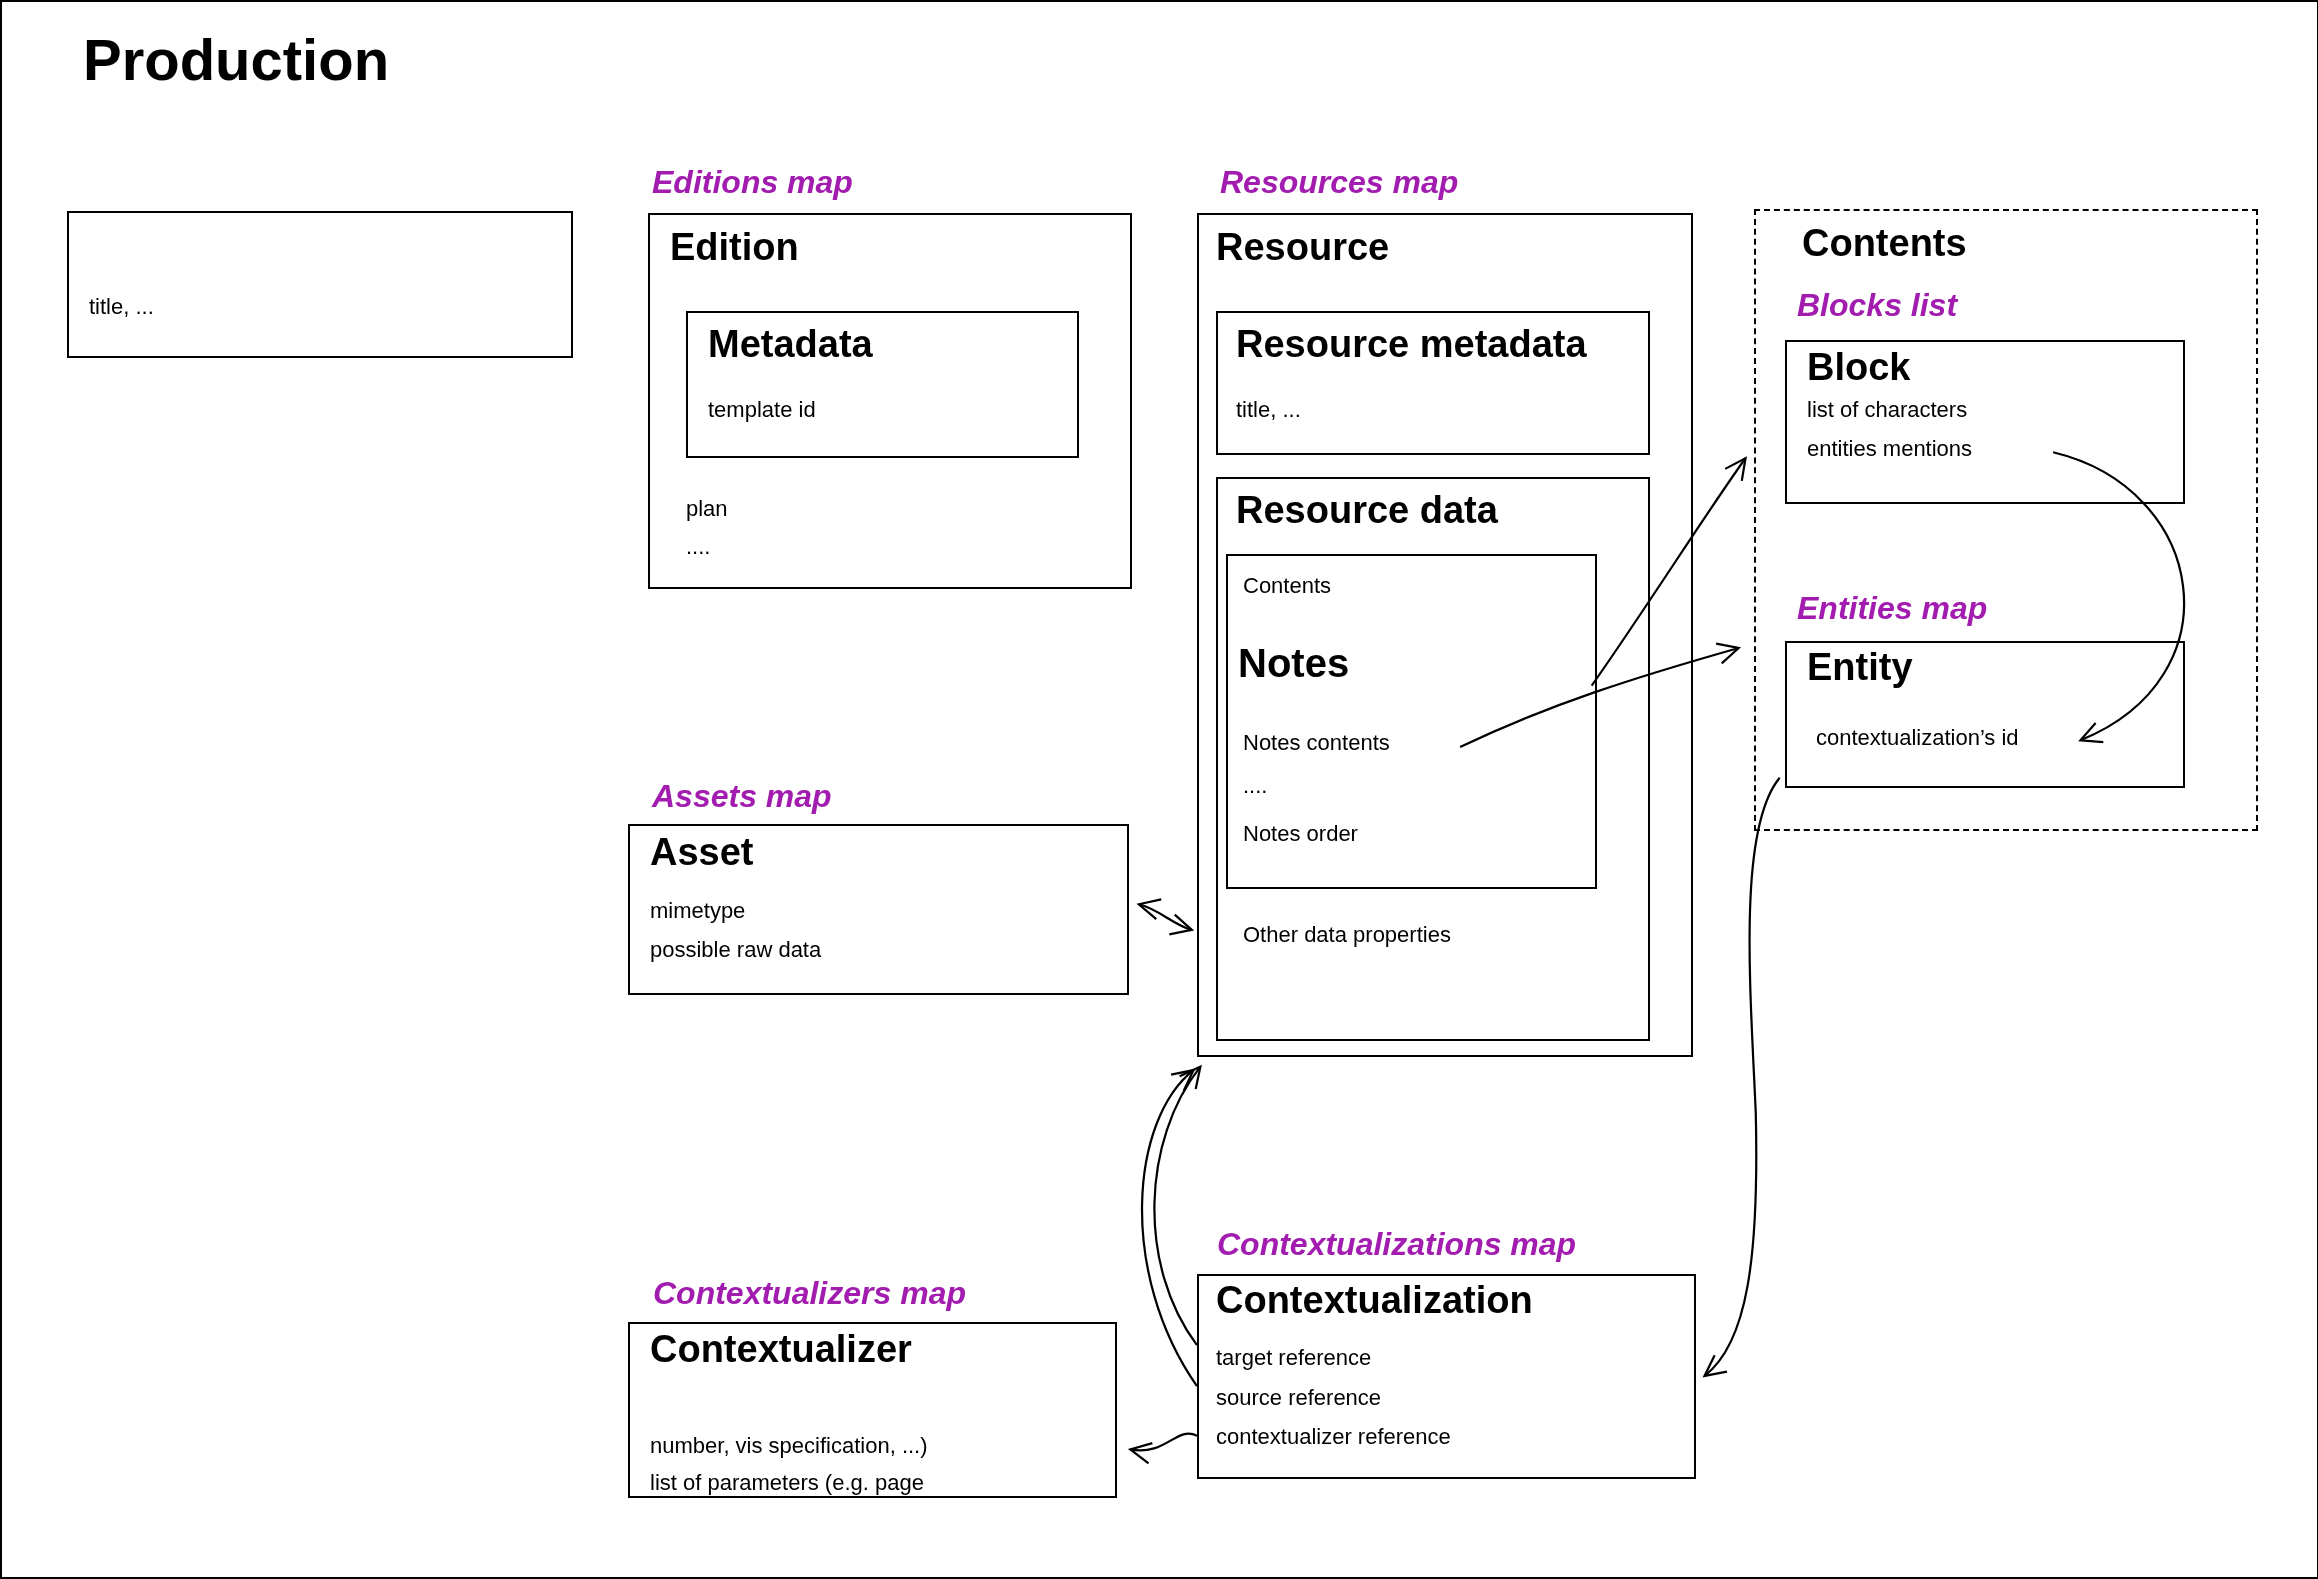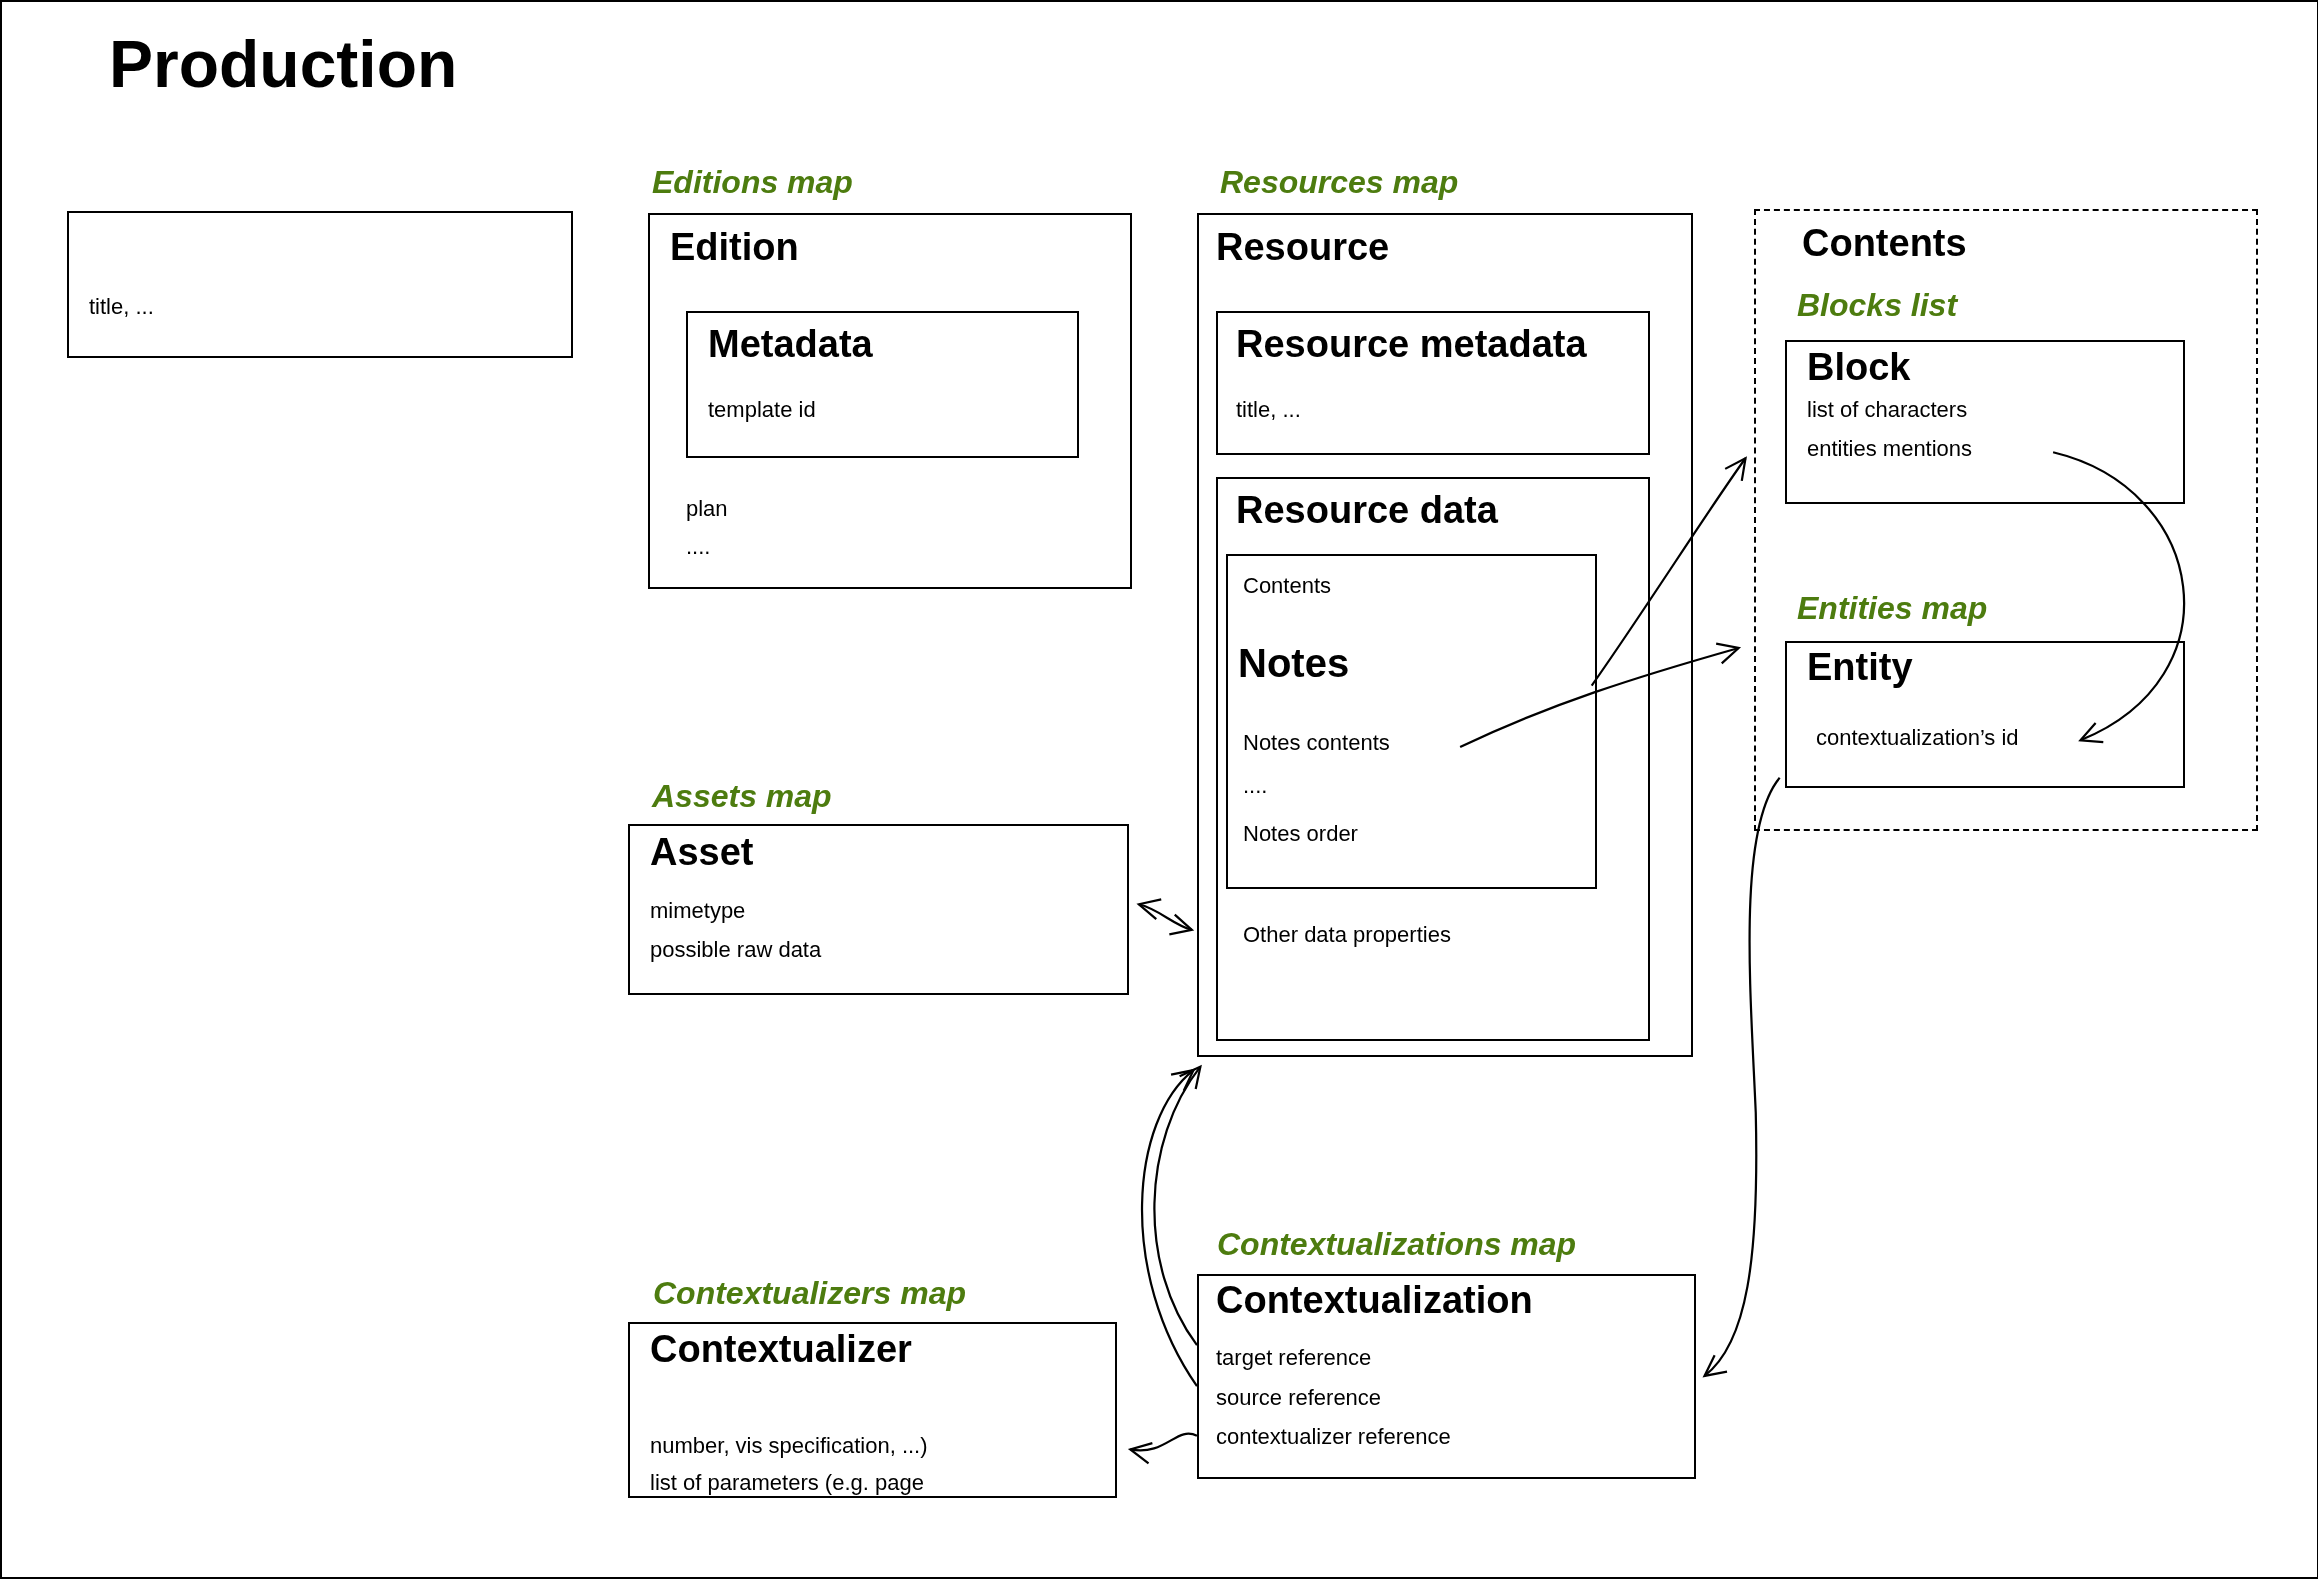--- a/index.html
+++ b/index.html
@@ -13,42 +13,41 @@
     position: relative;
     width: 2319px;
     height: 1579px;
     background: #ffffff;
     border: 2.6px solid #000000;
     box-sizing: border-box;
     overflow: hidden;
   }
   .abs { position: absolute; }
   .page-title {
-    font-size: 66px;
+    font-size: 58px;
     font-weight: bold;
     letter-spacing: 0px;
     white-space: nowrap;
-    margin-left: 26px;
   }
   .box {
     position: absolute;
     border: 2.6px solid #000000;
     background: #ffffff;
     box-sizing: border-box;
   }
   .box.dashed {
     border: 2.6px dashed #000000;
     background: transparent;
   }
   .map-label {
     position: absolute;
     font-size: 32px;
     font-weight: bold;
     font-style: italic;
-    color: #4d7c0f;
+    color: #a21caf;
     white-space: nowrap;
   }
   .box-title {
     position: absolute;
     font-size: 38px;
     font-weight: bold;
     white-space: nowrap;
   }
   .box-title.mid {
     font-size: 40px;

